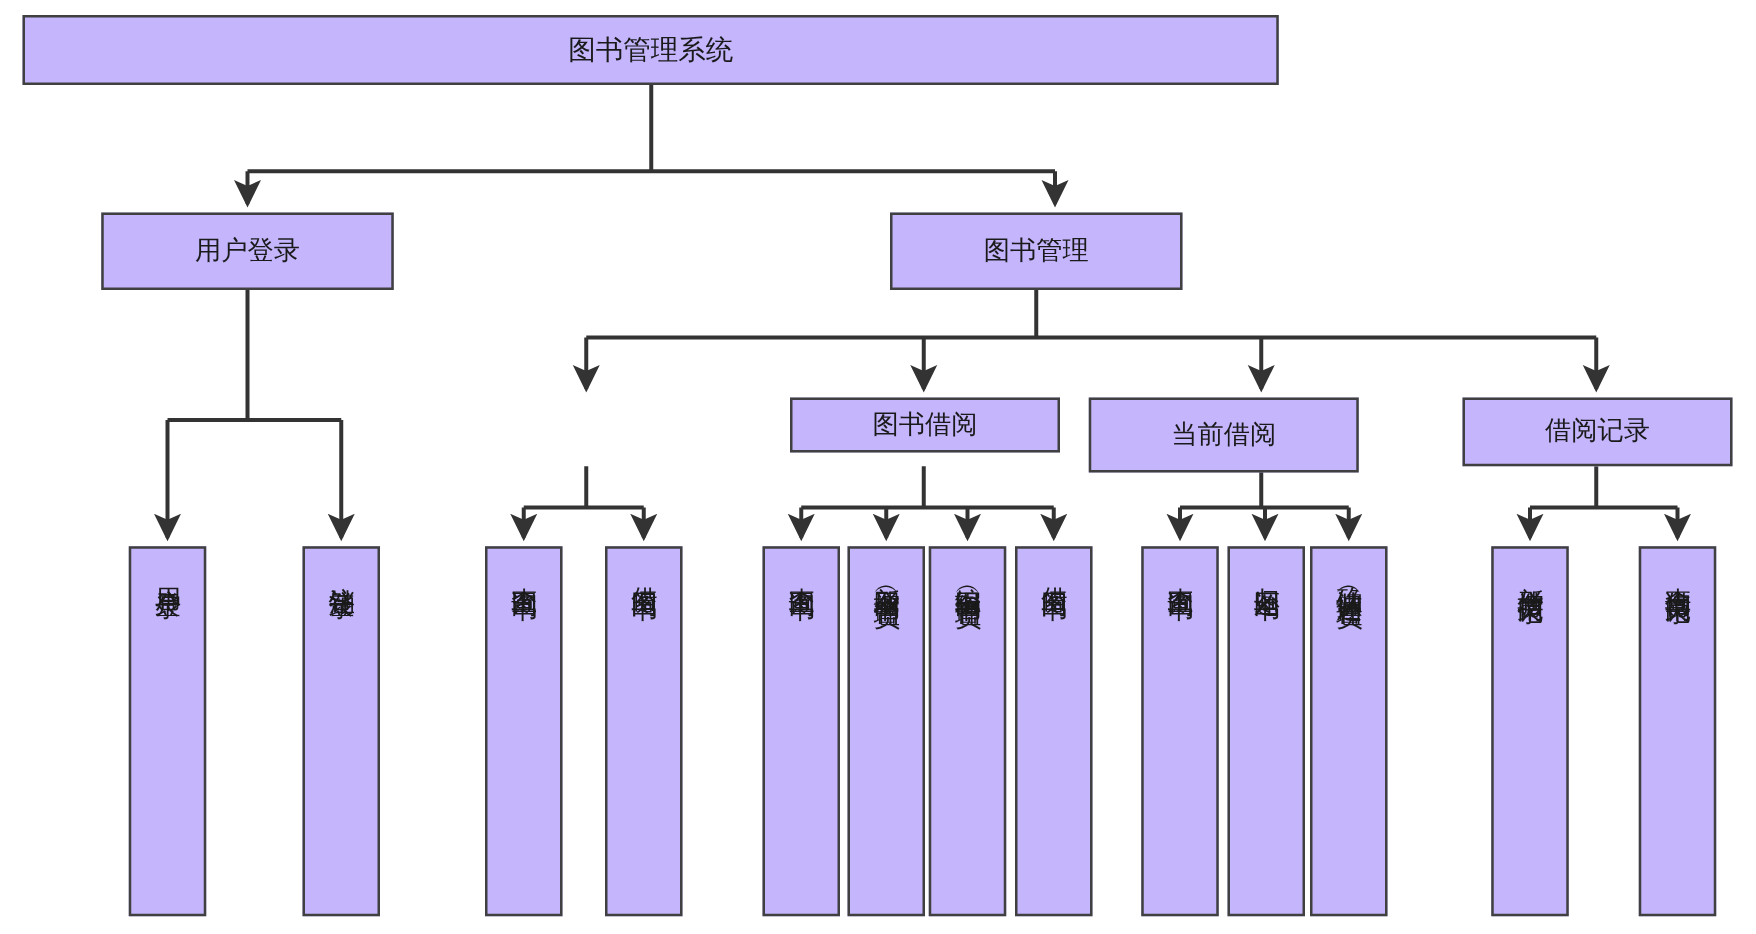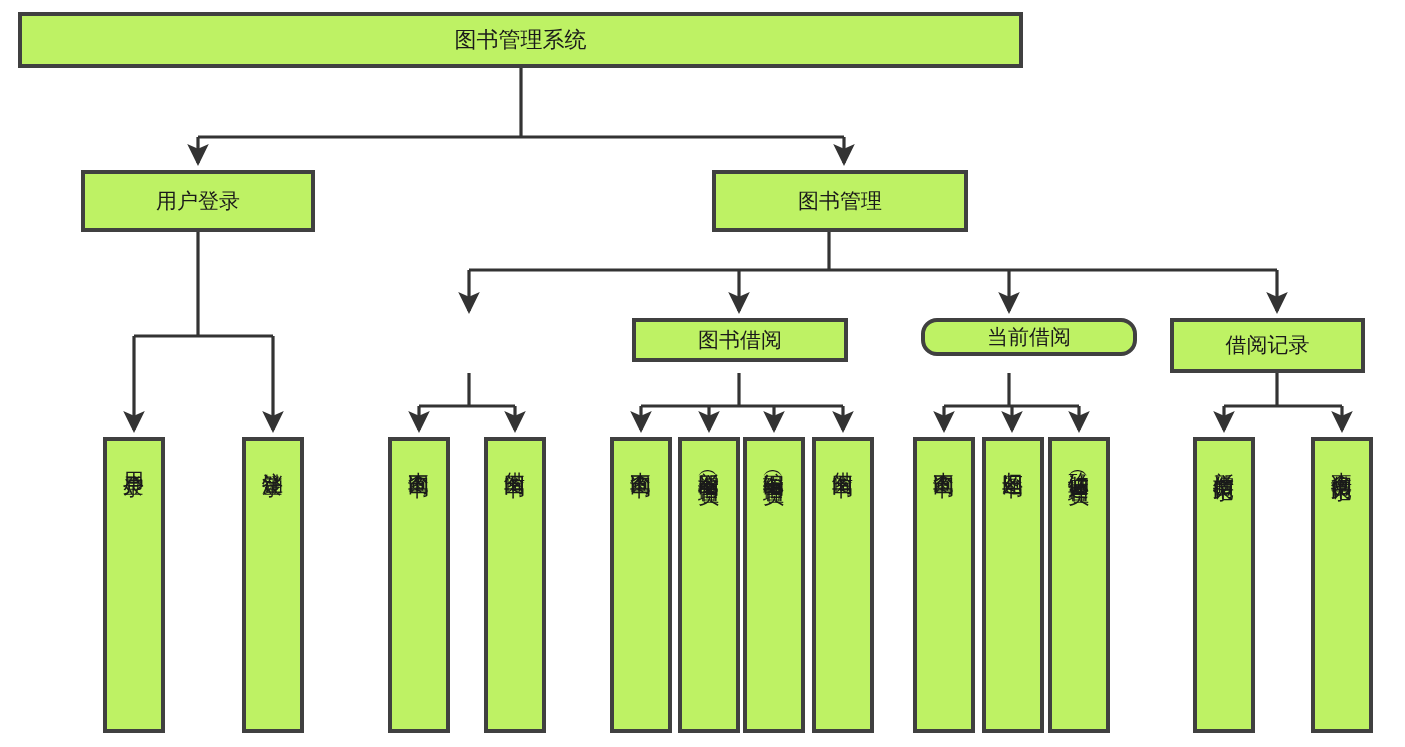--- a/index.html
+++ b/index.html
@@ -22,22 +22,22 @@
     position: absolute;
     left: 0;
     top: 0;
     width: 1405px;
     height: 747px;
     pointer-events: none;
   }
   .node {
     position: absolute;
     box-sizing: border-box;
-    background: #bef264;
-    border: 4px solid #404040;
+    background: #c4b5fd;
+    border: 2px solid #404040;
     display: flex;
     align-items: center;
     justify-content: center;
     color: #1a1a1a;
     z-index: 2;
   }
   .node-label {
     display: block;
     text-align: center;
     line-height: 1.18;
@@ -126,34 +126,34 @@
   </svg>
 
   <div class="node root horiz" style="left:18px; top:12px; width:1005px; height:56px;">
     <span class="node-label">图书管理系统</span>
   </div>
 
   <div class="node horiz" style="left:81px; top:170px; width:234px; height:62px;">
     <span class="node-label">用户登录</span>
   </div>
 
-  <div class="node horiz" style="left:712px; top:170px; width:256px; height:62px;">
+  <div class="node horiz" style="left:712px; top:170px; width:234px; height:62px;">
     <span class="node-label">图书管理</span>
   </div>
 
 
   <div class="node horiz" style="left:632px; top:318px; width:216px; height:44px;">
     <span class="node-label">图书借阅</span>
   </div>
 
-  <div class="node horiz" style="left:921px; top:318px; width:216px; height:38px;border-radius:16px;">
+  <div class="node horiz" style="left:871px; top:318px; width:216px; height:60px;">
     <span class="node-label">当前借阅</span>
   </div>
 
-  <div class="node horiz" style="left:1170px; top:318px; width:195px; height:55px;">
+  <div class="node horiz" style="left:1170px; top:318px; width:216px; height:55px;">
     <span class="node-label">借阅记录</span>
   </div>
 
   <div class="node vert" style="left:103px; top:437px; width:62px; height:296px;">
     <span class="node-label">用户登录</span>
   </div>
 
   <div class="node vert" style="left:242px; top:437px; width:62px; height:296px;">
     <span class="node-label">注销登录</span>
   </div>

